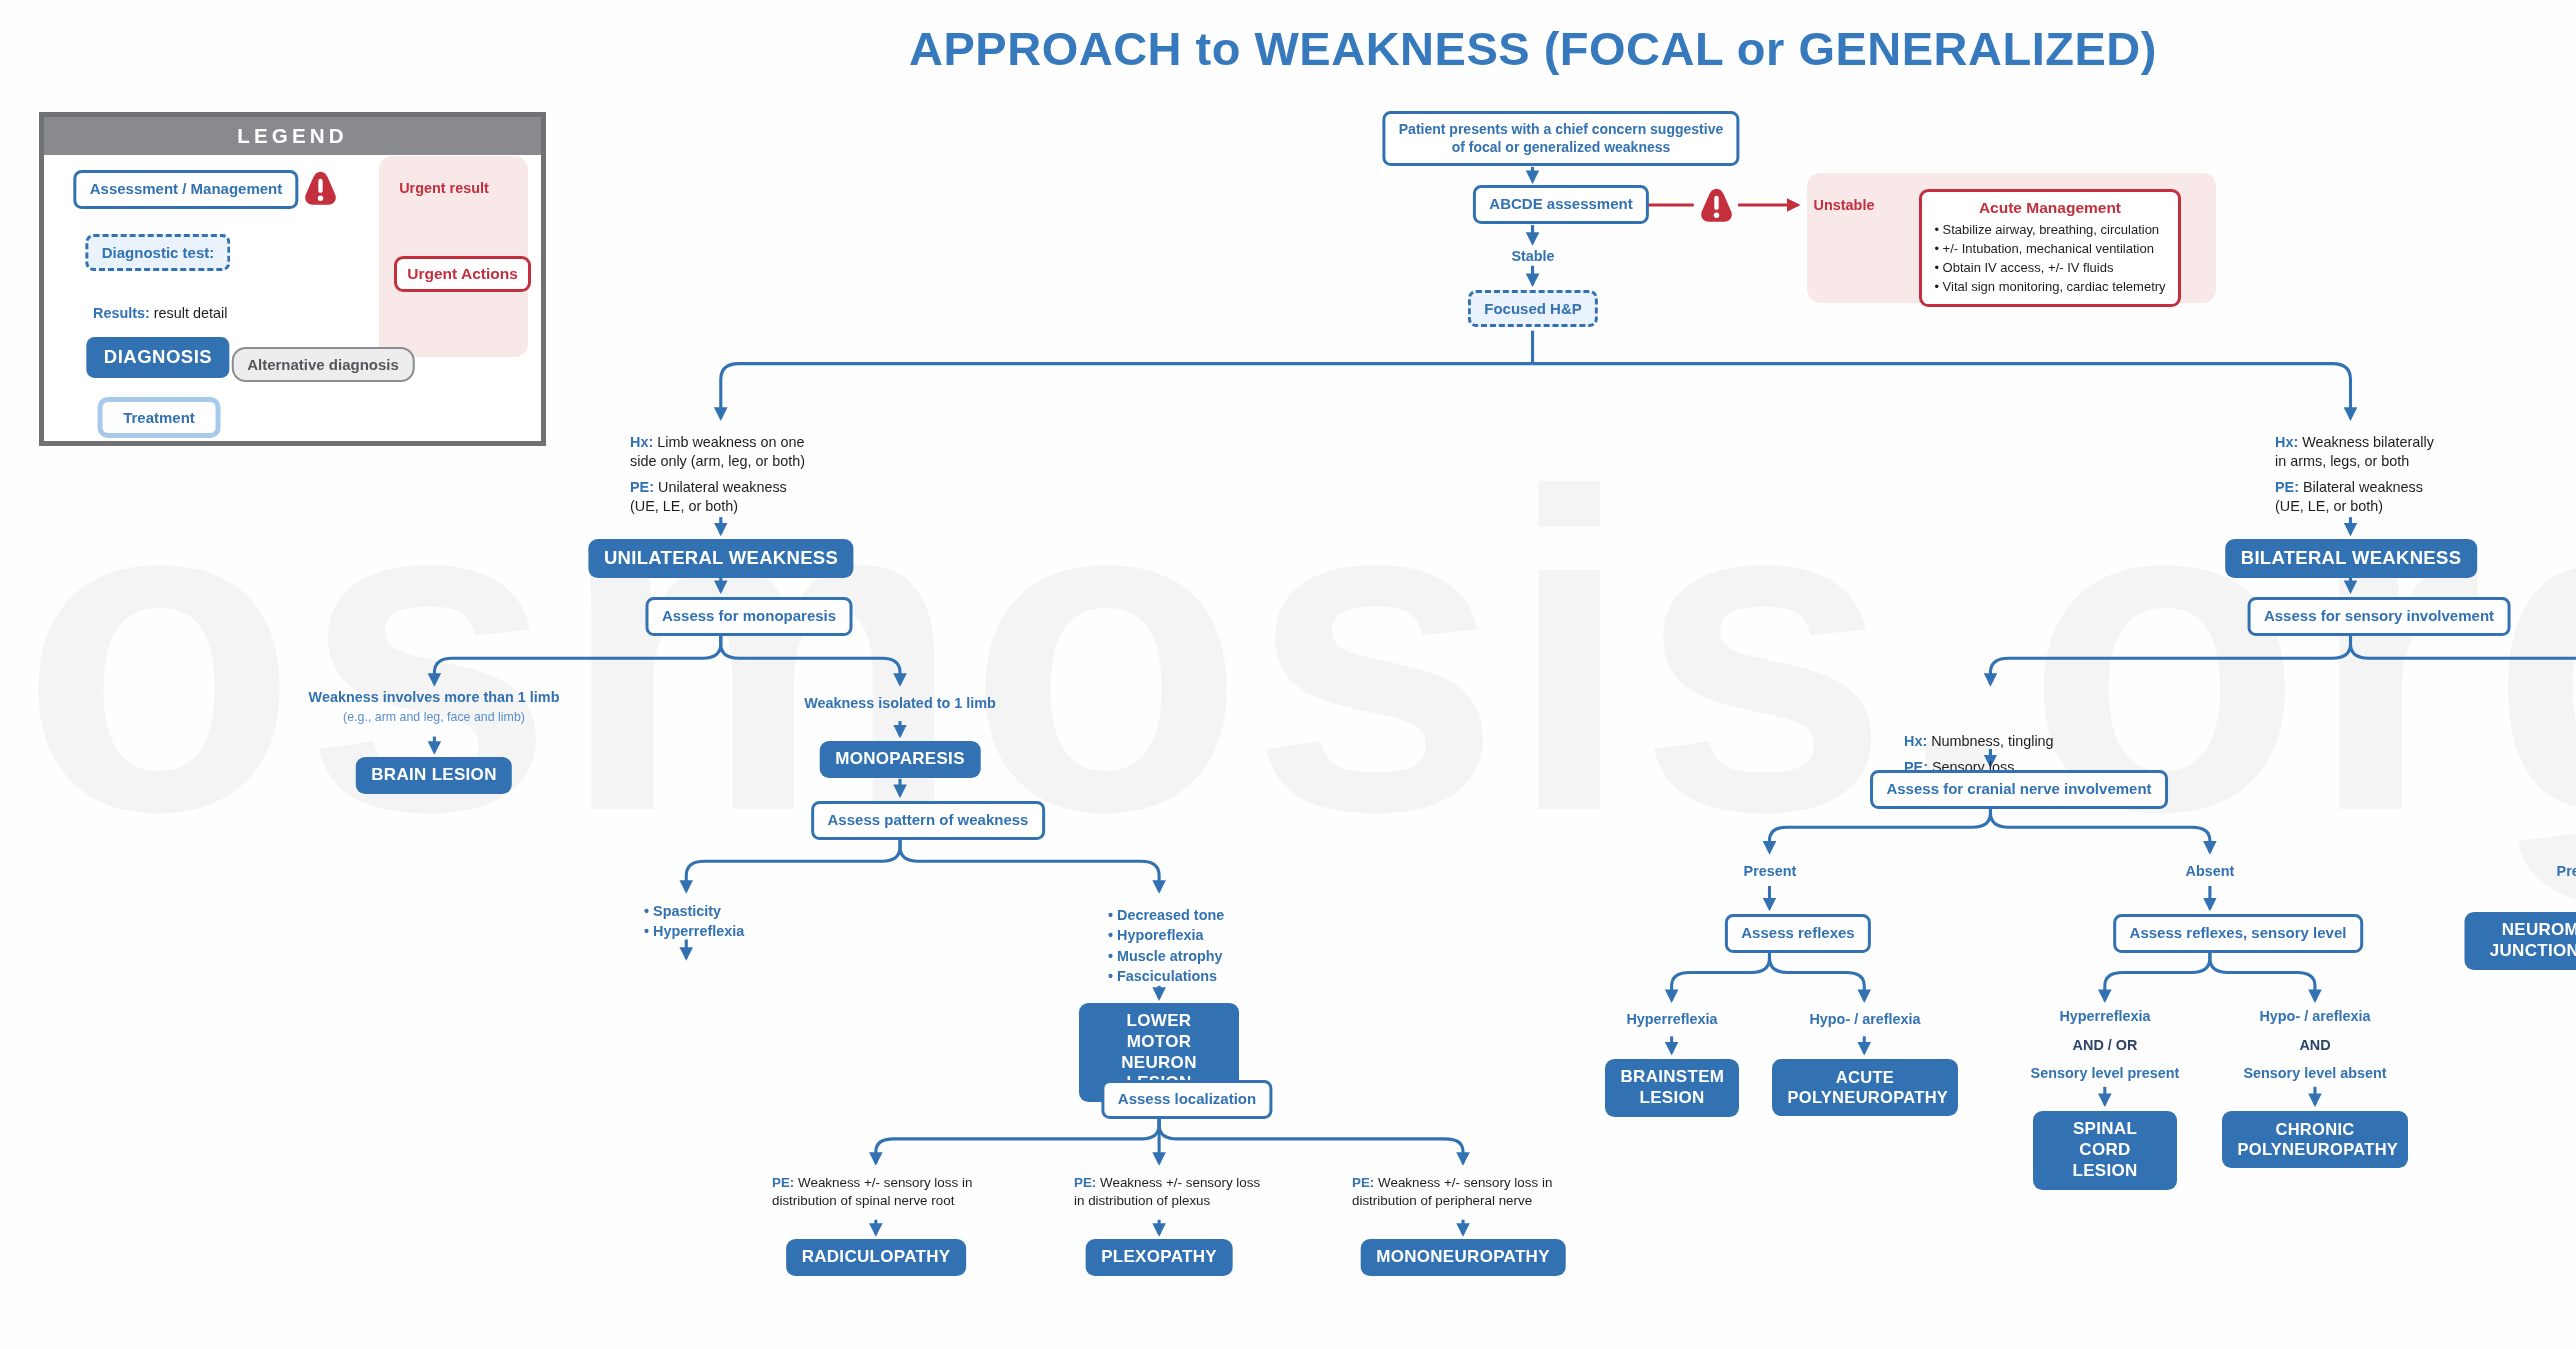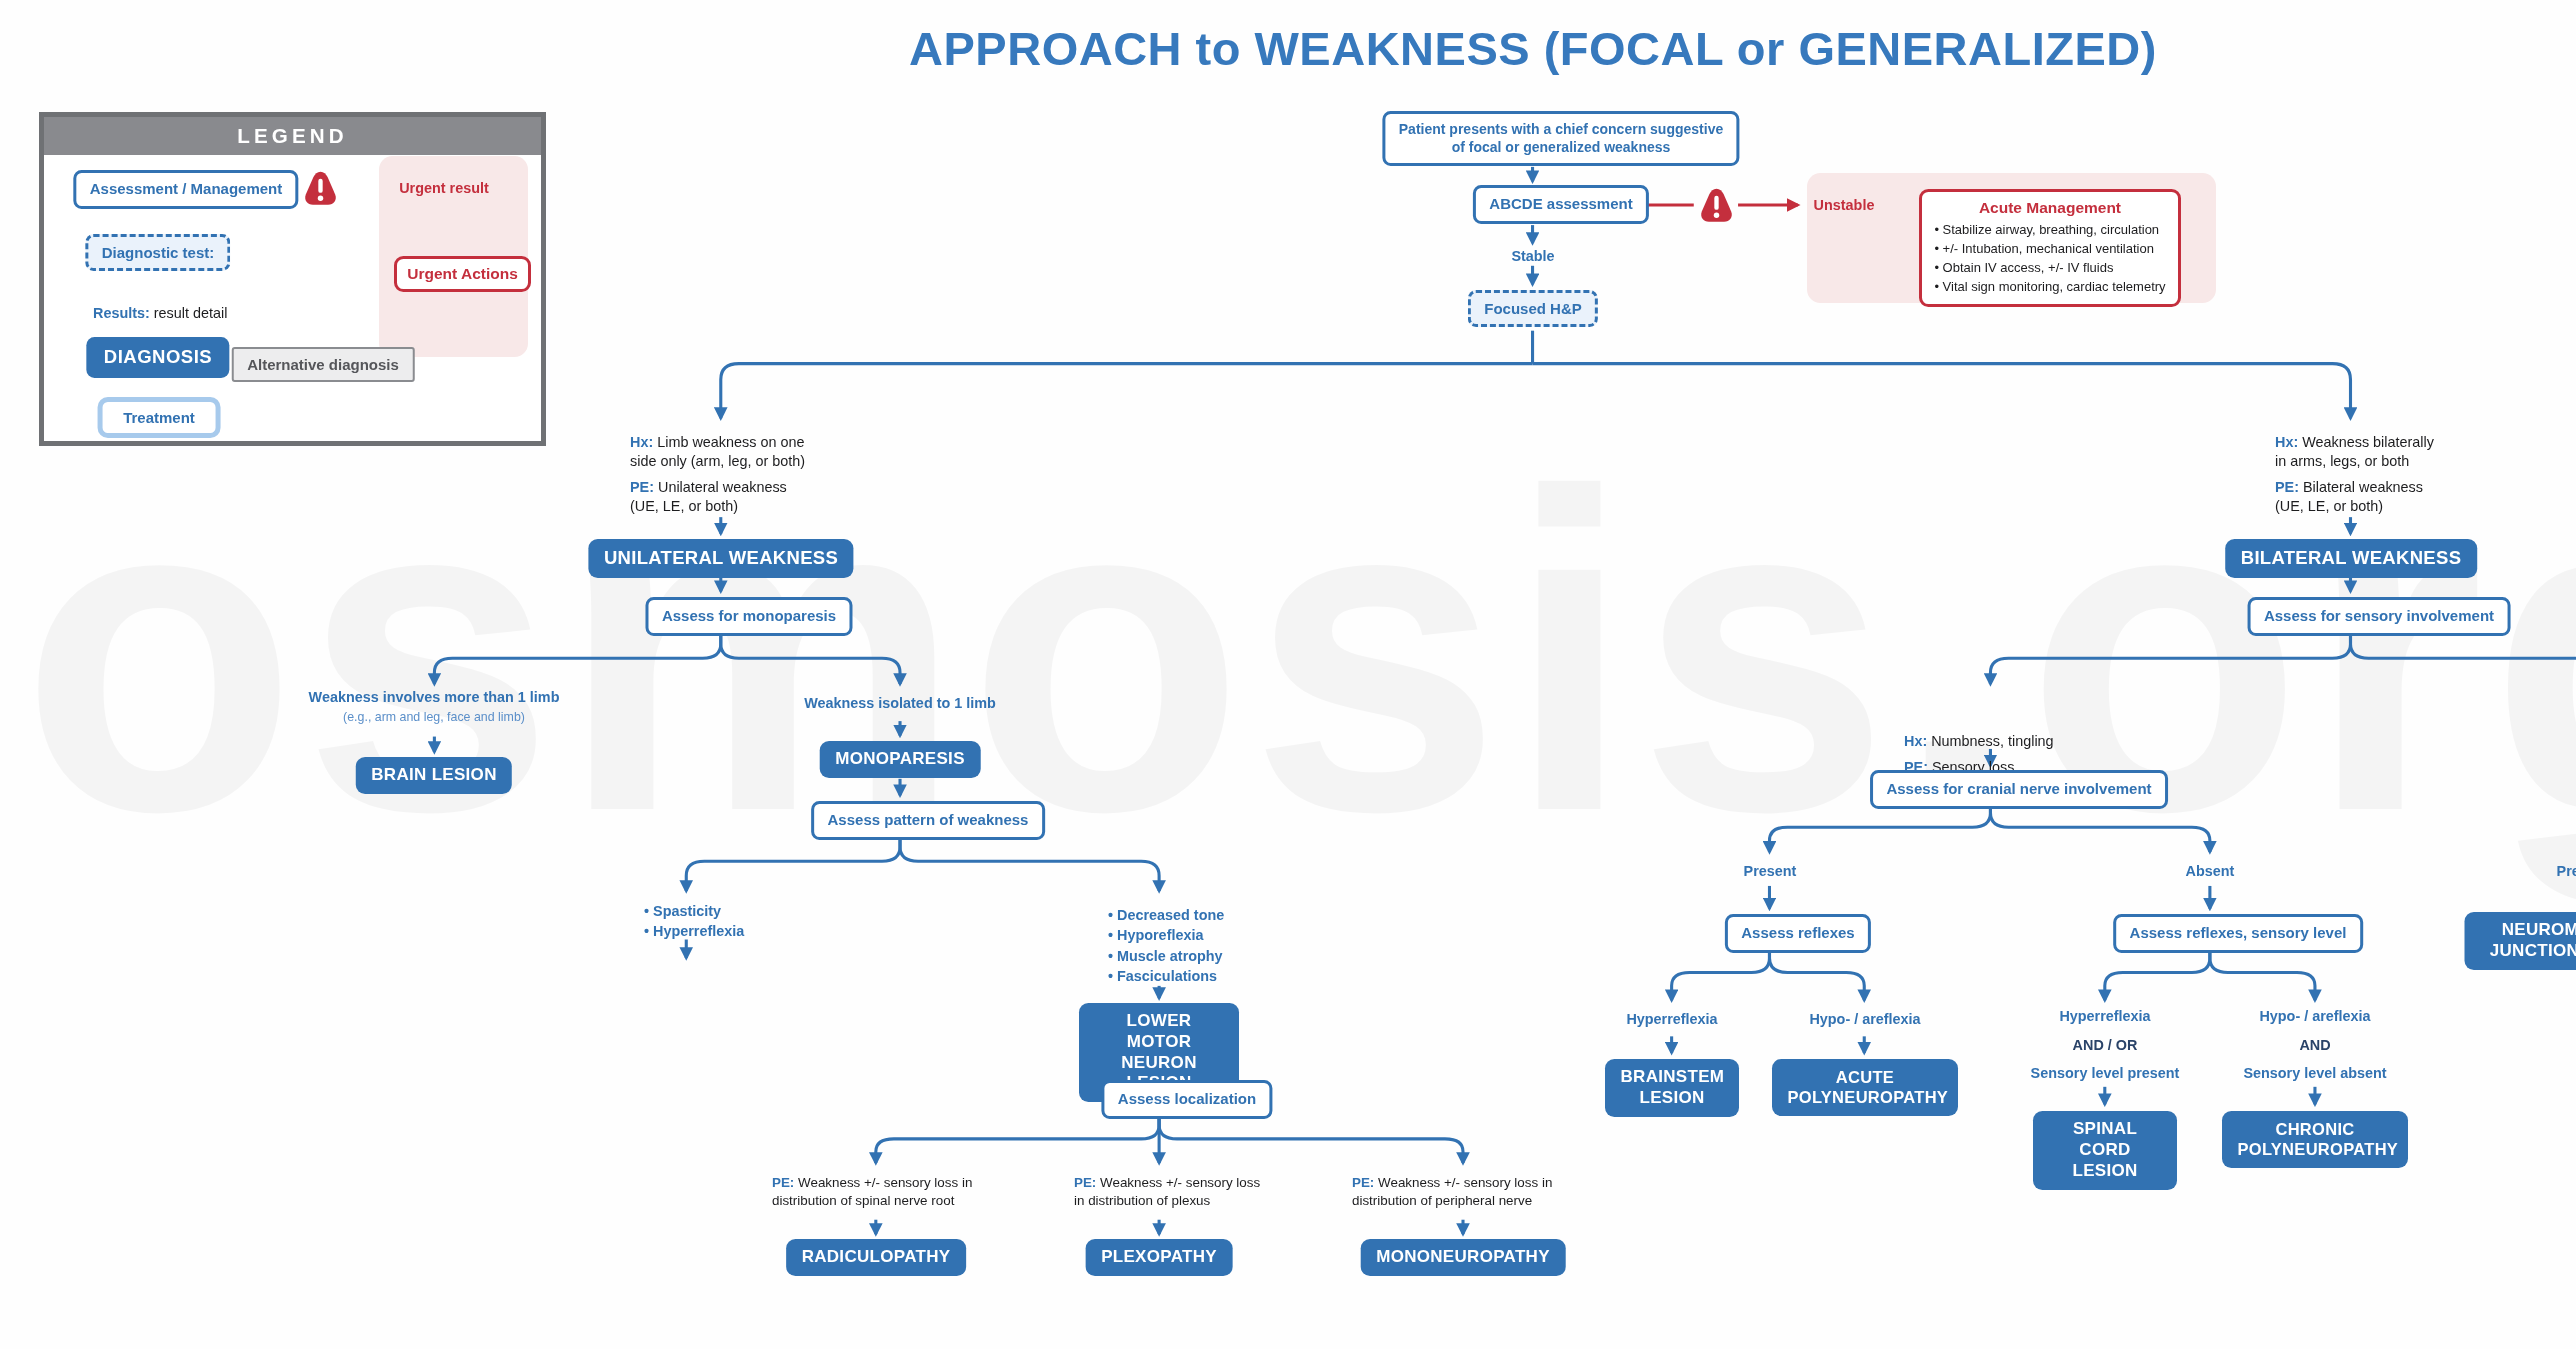--- a/index.html
+++ b/index.html
@@ -26,21 +26,21 @@
   .lbl-red{color:#C42F3D;font-weight:700;font-size:14.4px;white-space:nowrap;text-align:center;}
   .hxpe{font-size:14.4px;color:#1d1d1f;line-height:1.32;text-align:left;white-space:nowrap;}
   .hxpe .pre{color:#3272B2;font-weight:700;}
   .hxpe .gap{height:7.2px;}
   .bullets{color:#3272B2;font-weight:700;font-size:14.4px;line-height:1.42;white-space:nowrap;text-align:left;}
   .bullets div::before{content:"• ";}
   
   .panel{position:absolute;border:5.2px solid #6F7174;background:#fff;z-index:2;}
   .panel-h{background:#898A8E;color:#fff;font-weight:800;font-size:20.6px;letter-spacing:4.1px;text-align:center;padding:7.2px 0;}
   .lg-solid{background:#3272B2;color:#fff;font-weight:800;font-size:18.5px;letter-spacing:0.5px;text-align:center;padding:9.3px 17.5px;border-radius:8.2px;}
-  .lg-alt{background:#EDEDEE;border:2.6px solid #8A8C90;color:#55565A;font-weight:700;font-size:15px;padding:7.2px 13.4px;border-radius:3px;white-space:nowrap;}
+  .lg-alt{background:#EDEDEE;border:2.6px solid #8A8C90;color:#55565A;font-weight:700;font-size:15px;padding:7.2px 13.4px;border-radius:14px;white-space:nowrap;}
   .lg-treat{background:#fff;border:5.7px solid #A7CAEC;color:#3272B2;font-weight:700;font-size:15px;padding:7.2px 20.6px;border-radius:10.3px;white-space:nowrap;}
   .results{font-size:14.4px;color:#1d1d1f;white-space:nowrap;}
   .results .pre{color:#3272B2;font-weight:700;}
   .warn{position:absolute;z-index:3;}
 </style>
 </head>
 <body>
 
 <div class="stage">
 

